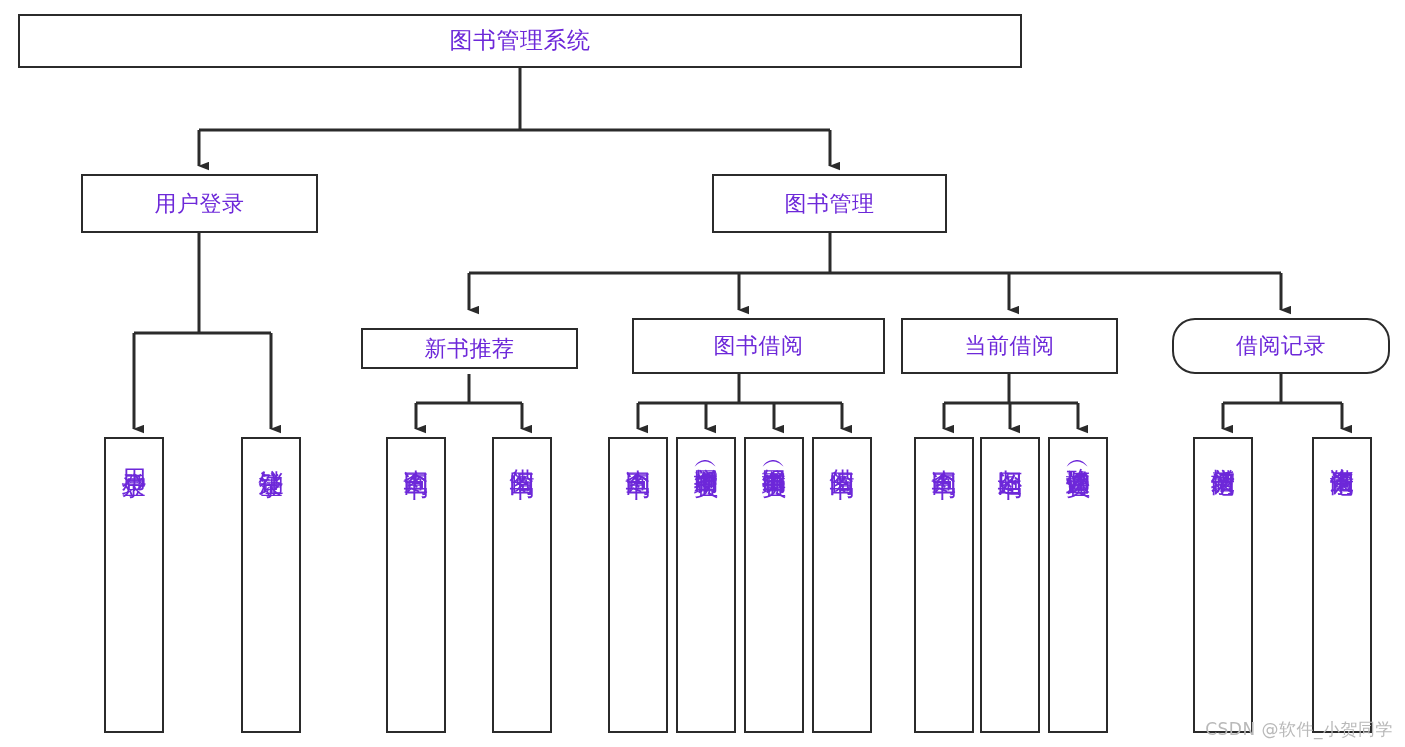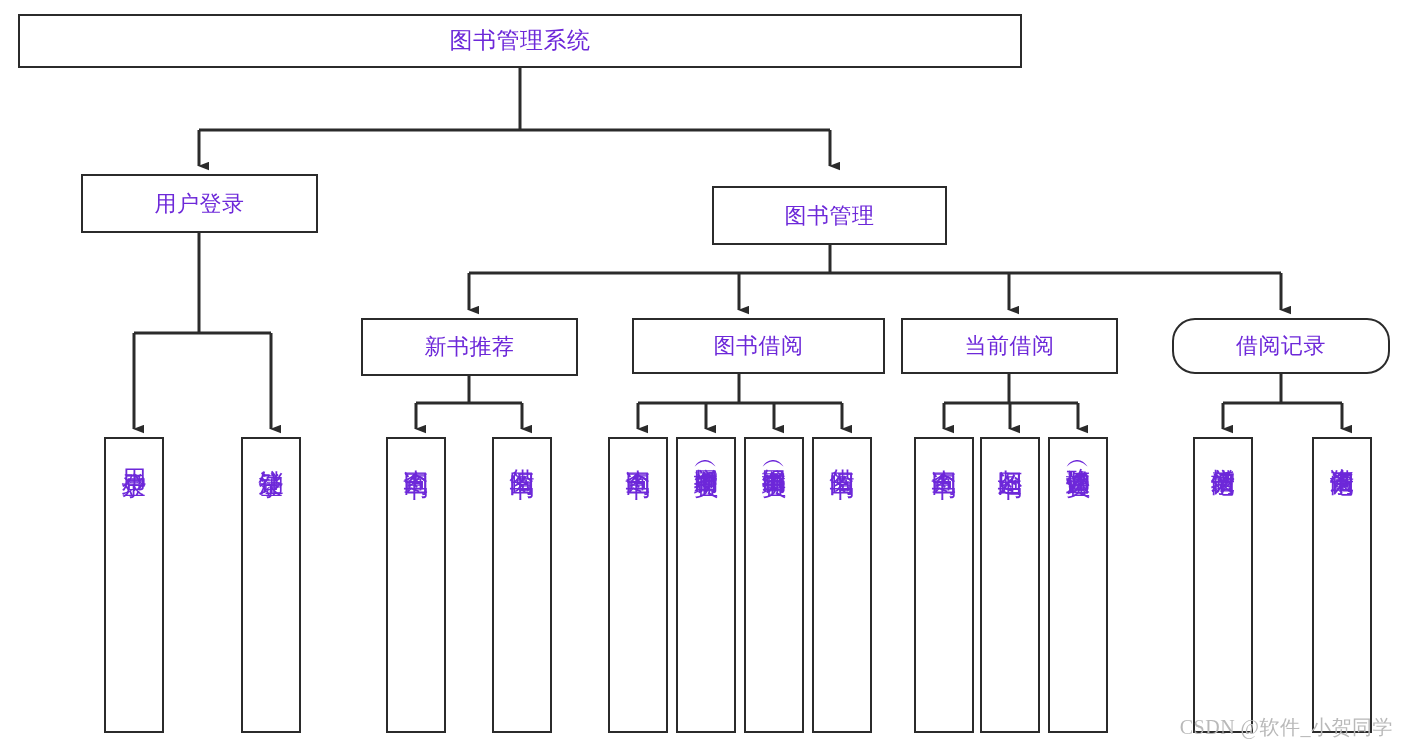--- a/index.html
+++ b/index.html
@@ -61,27 +61,26 @@
     white-space: nowrap;
   }
   .node.vertical.tall-text .node-label {
     font-size: 24px;
     letter-spacing: 1px;
   }
   #watermark {
     position: absolute;
     right: 12px;
     bottom: 6px;
-    font-size: 20px;
+    font-size: 17px;
     color: #b9b9b9;
     letter-spacing: 0.5px;
     z-index: 6;
     pointer-events: none;
     white-space: nowrap;
-    font-family: Liberation Serif, serif;
   }
 </style>
 </head>
 <body>
 
 <div id="diagram-root">
 
   <svg id="diagram-svg" viewBox="0 0 1405 747" xmlns="http://www.w3.org/2000/svg">
     <defs>
       <marker id="arrowhead" markerWidth="10" markerHeight="12" refX="4.2" refY="10" orient="auto" markerUnits="userSpaceOnUse">
@@ -137,25 +136,25 @@
   </svg>
 
   <div class="node root horizontal" style="left:18px; top:14px; width:1004px; height:54px;">
     <span class="node-label">图书管理系统</span>
   </div>
 
   <div class="node horizontal" style="left:81px; top:174px; width:237px; height:59px;">
     <span class="node-label">用户登录</span>
   </div>
 
-  <div class="node horizontal" style="left:712px; top:174px; width:235px; height:59px;margin-top:12px;">
+  <div class="node horizontal" style="left:712px; top:174px; width:235px; height:59px;">
     <span class="node-label">图书管理</span>
   </div>
 
-  <div class="node horizontal" style="left:361px; top:318px; width:217px; height:58px;">
+  <div class="node horizontal" style="left:361px; top:328px; width:217px; height:41px;">
     <span class="node-label">新书推荐</span>
   </div>
 
   <div class="node horizontal" style="left:632px; top:318px; width:253px; height:56px;">
     <span class="node-label">图书借阅</span>
   </div>
 
   <div class="node horizontal" style="left:901px; top:318px; width:217px; height:56px;">
     <span class="node-label">当前借阅</span>
   </div>

